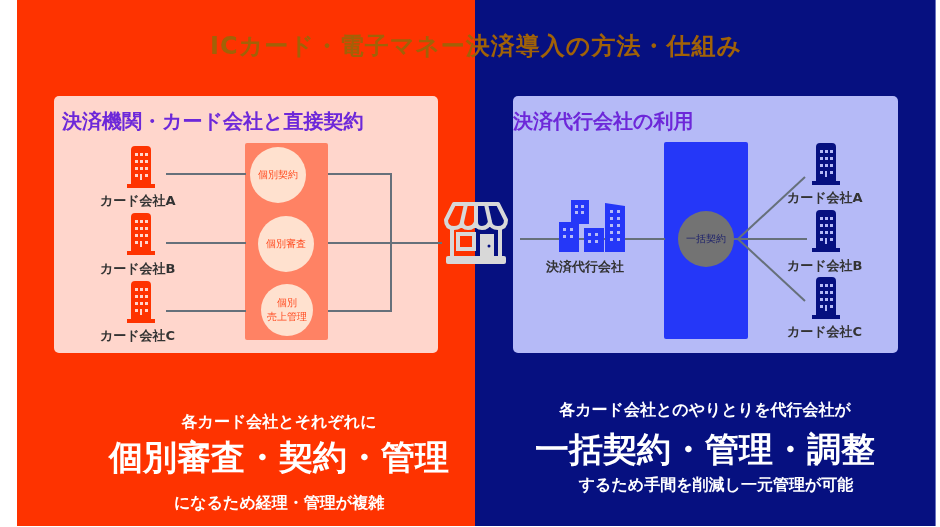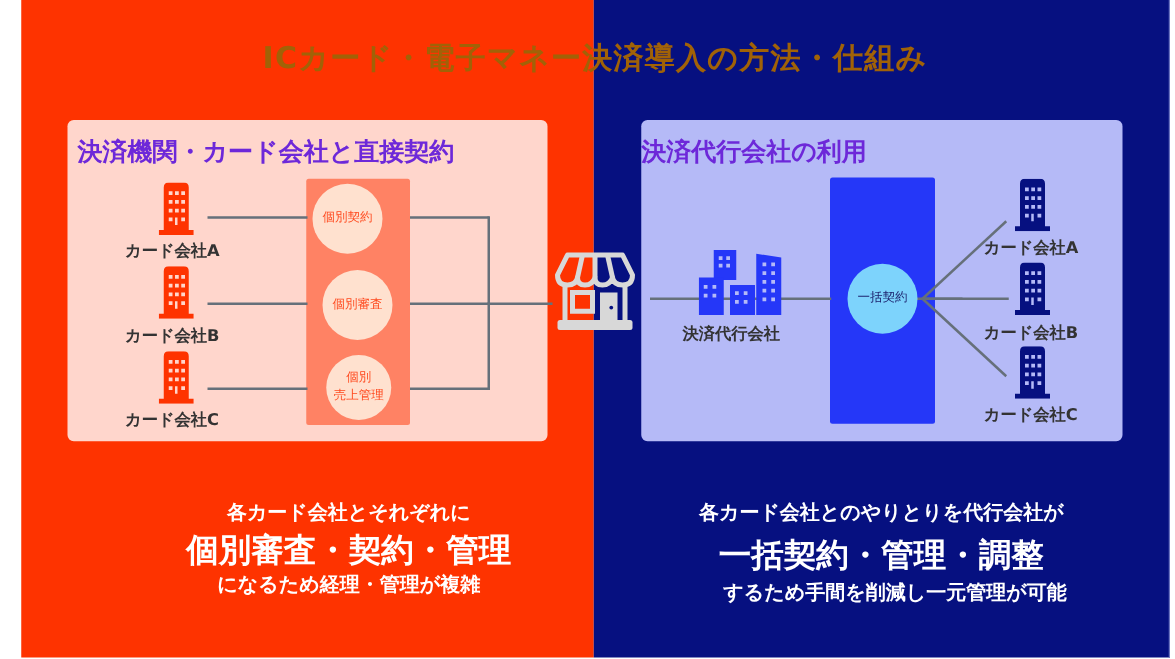--- a/index.html
+++ b/index.html
@@ -9,26 +9,26 @@
   .panel-left { left:17px; top:0; width:458px; height:526px; background:#fe3300; }
   .panel-right { left:475px; top:0; width:460px; height:526px; background:#061080; border-right:1px solid #6b74c0; }
   .main-title { left:17px; top:30px; width:918px; text-align:center; color:#a16207; font-size:24px; font-weight:bold; letter-spacing:1px; }
   .box-left { left:54px; top:96px; width:384px; height:257px; background:#ffd6cc; border-radius:5px; }
   .box-right { left:513px; top:96px; width:385px; height:257px; background:#b5baf7; border-radius:5px; }
   .box-title { font-size:20px; font-weight:bold; color:#6d28d9; white-space:nowrap; }
   .col-left { left:245px; top:143px; width:83px; height:197px; background:#ff8264; border-radius:2px; }
   .col-right { left:664px; top:142px; width:84px; height:197px; background:#2537f8; border-radius:2px; }
   .circle { position:absolute; border-radius:50%; background:#ffe1cf; color:#ff4a1f; font-size:10px; text-align:center;
             display:flex; align-items:center; justify-content:center; line-height:14px; }
-  .circle-blue { background:#7dd3fc; color:#1b1f6b; font-size:10px; }
+  .circle-blue { background:#737373; color:#1b1f6b; font-size:10px; }
   .line { position:absolute; background:#66707a; }
   .co-label { font-size:13px; font-weight:bold; color:#333; white-space:nowrap; }
   .bottom-text { color:#fff; text-align:center; font-weight:bold; }
   .bt-small { font-size:16px; }
-  .bt-large { font-size:26px; }
+  .bt-large { font-size:34px; }
 </style>
 </head>
 <body>
 
 <div class="abs panel-left"></div>
 <div class="abs panel-right"></div>
 
 <div class="abs main-title">ICカード・電子マネー決済導入の方法・仕組み</div>
 
 <div class="abs box-left"></div>
@@ -219,22 +219,22 @@
       <line x1="42" y1="4" x2="46" y2="22"></line>
   </g>
   <rect x="6" y="28" width="4" height="30" fill="#d8d8d8"></rect>
   <rect x="54" y="28" width="4" height="30" fill="#d8d8d8"></rect>
   <rect x="2" y="56" width="60" height="8" rx="2" fill="#d8d8d8"></rect>
   <rect x="14" y="34" width="16" height="15" fill="none" stroke="#d8d8d8" stroke-width="4"></rect>
   <rect x="36" y="34" width="14" height="22" fill="#d8d8d8"></rect>
   <circle cx="45" cy="46" r="1.5" fill="#061080"></circle>
 </svg>
 
-<div class="abs bottom-text" style="left:17px;top:400px;width:524px;">
+<div class="abs bottom-text" style="left:17px;top:412px;width:524px;">
   <div class="bt-small">各カード会社とそれぞれに</div>
   <div class="bt-large" style="margin-top:2px;">個別審査・契約・管理</div>
-  <div class="bt-small" style="margin-top:0;">になるため経理・管理が複雑</div>
+  <div class="bt-small" style="margin-top:12px;">になるため経理・管理が複雑</div>
 </div>
 <div class="abs bottom-text" style="left:475px;top:400px;width:460px;">
   <div class="bt-small">各カード会社とのやりとりを代行会社が</div>
   <div class="bt-large" style="margin-top:6px;">一括契約・管理・調整</div>
   <div class="bt-small" style="margin-top:2px;padding-left:22px;">するため手間を削減し一元管理が可能</div>
 </div>
 
 </body></html>

